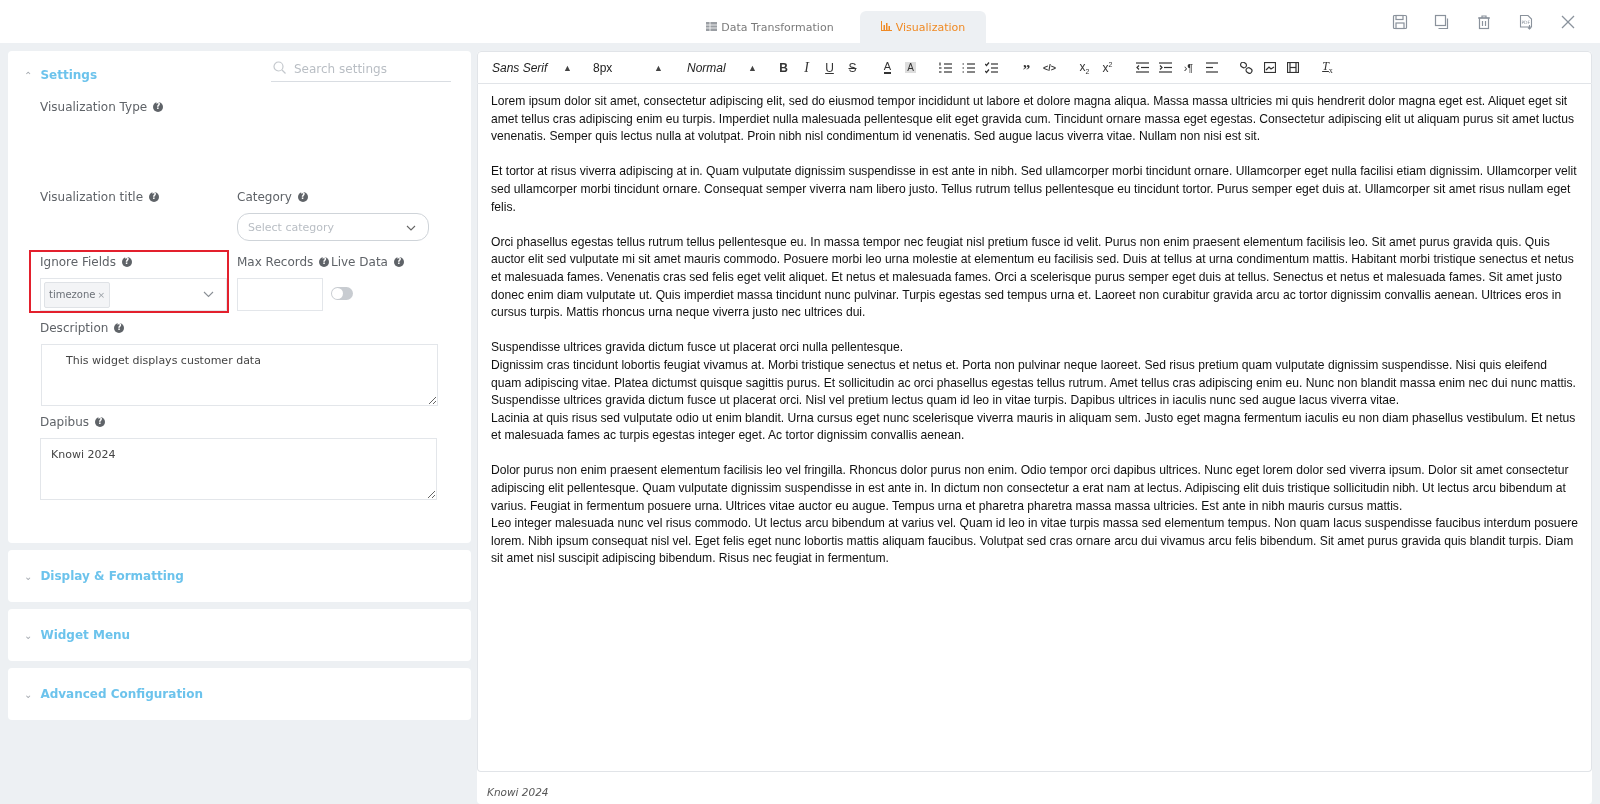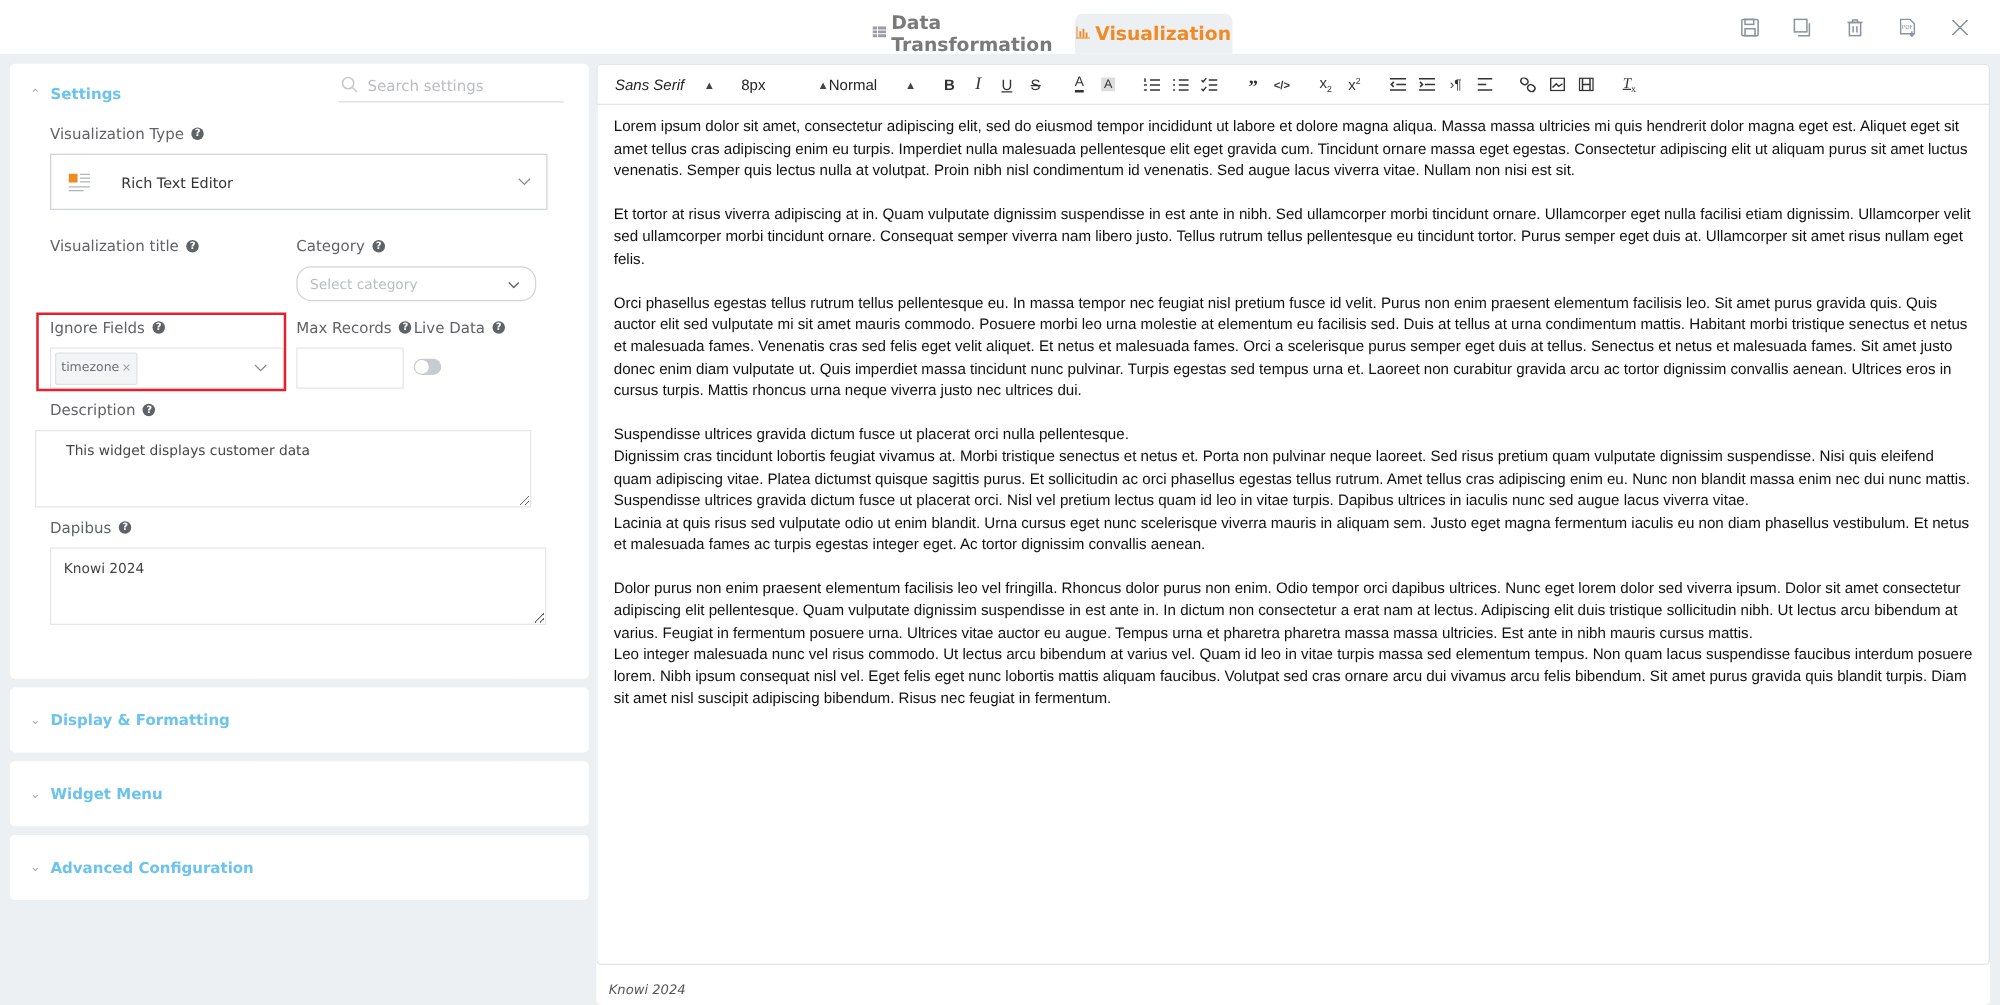--- a/index.html
+++ b/index.html
@@ -1,21 +1,21 @@
 <!DOCTYPE html>
 <html><head>
 <meta charset="utf-8">
 <style>
   * { box-sizing: border-box; margin: 0; padding: 0; }
   html, body { width: 1600px; height: 804px; overflow: hidden; }
   body { background: #edf0f3; font-family: "DejaVu Sans", sans-serif; color: #333; position: relative; }
 
   
   .topbar { position: absolute; left: 0; top: 0; width: 1600px; height: 43px; background: #ffffff; }
-  .tab { position: absolute; top: 11px; height: 32px; display: flex; align-items: center; justify-content: center; font-size: 15px; font-weight: bold; }
+  .tab { position: absolute; top: 11px; height: 32px; display: flex; align-items: center; justify-content: center; font-size: 11px; font-weight: normal; }
   .tab-data { left: 700px; width: 140px; color: #7a7a7a; }
   .tab-vis { left: 860px; width: 126px; background: #edf0f3; border-radius: 6px 6px 0 0; color: #f08a24; }
   .tab .ic { margin-right: 4px; font-size: 10px; }
   .top-actions { position: absolute; right: 22px; top: 12px; display: flex; gap: 22px; }
   .top-actions .act { width: 20px; height: 20px; display: flex; align-items: center; justify-content: center; color: #8a929c; cursor: pointer; }
 
   
   .left { position: absolute; left: 8px; top: 51px; width: 463px; }
   .card { background: #fff; border-radius: 4px; margin-bottom: 7px; position: relative; }
   .settings-card { height: 492px; }
@@ -136,36 +136,20 @@
             <line x1="9" y1="9" x2="12.5" y2="12.5"></line>
           </svg>
       </span>
       <input type="text" placeholder="Search settings" style="">
     </div>
 
     <div class="label" style="left:32px; top:49px;">
       <span>Visualization Type</span>
       <span class="help">?</span>
     </div>
-    <div class="field vistype">
-      <span class="vicon">
-        <span class="sq"></span>
-        <span class="ln" style="left:9px; top:1px; width:8px;"></span>
-        <span class="ln" style="left:9px; top:4px; width:8px;"></span>
-        <span class="ln" style="left:9px; top:7px; width:8px;"></span>
-        <span class="ln" style="left:0; top:11px; width:17px;"></span>
-        <span class="ln" style="left:0; top:14px; width:12px;"></span>
-      </span>
-      <span style="font-size:11.5px; color:#333;">Rich Text Editor</span>
-      <span class="ddchev">
-        <svg width="11" height="7" viewBox="0 0 11 7" fill="none" stroke="#8a8f95" stroke-width="1.1">
-            <polyline points="1,1 5.5,5.5 10,1"></polyline>
-          </svg>
-      </span>
-    </div>
 
     <div class="label" style="left:32px; top:139px;">
       <span>Visualization title</span>
       <span class="help">?</span>
     </div>
 
     <div class="label" style="left:229px; top:139px;">
       <span>Category</span>
       <span class="help">?</span>
     </div>
@@ -208,21 +192,21 @@
       <span class="help">?</span>
     </div>
     <div class="toggle">
         <span class="knob"></span>
       </div>
 
     <div class="label" style="left:32px; top:270px;">
       <span>Description</span>
       <span class="help">?</span>
     </div>
-    <textarea class="ta" style="left: 20px; top: 293px; width: 397px; height: 62px; padding-left: 24px;">This widget displays customer data</textarea>
+    <textarea class="ta" style="left: 33px; top: 293px; width: 397px; height: 62px; padding-left: 24px;">This widget displays customer data</textarea>
 
     <div class="label" style="left:32px; top:364px;">
       <span>Dapibus</span>
       <span class="help">?</span>
     </div>
     <textarea class="ta" style="left: 32px; top: 387px; width: 397px; height: 62px;">Knowi 2024</textarea>
   </div>
 
   <div class="card collapsed-card">
     <div class="sec-head" style="top:19px;">
@@ -247,21 +231,21 @@
 <div class="editor">
   <div class="toolbar">
     <div class="picker" style="margin-left:14px; width:80px;font-style:italic;">
       <span>Sans Serif</span>
         <span class="arr">▲︎</span>
     </div>
     <div class="picker" style="margin-left:21px; width:70px;">
       <span>8px</span>
         <span class="arr">▲︎</span>
     </div>
-    <div class="picker" style="width:70px;">
+    <div class="picker" style="margin-left:24px; width:70px;font-style:italic;">
       <span>Normal</span>
         <span class="arr">▲︎</span>
     </div>
     <div style="width:15px;"></div>
     <div class="tb-btn">
         <span style="font-weight:bold;">B</span>
       </div>
     <div class="tb-btn">
         <span style="font-style:italic; font-family:'Liberation Serif',serif; font-size:14px;">I</span>
       </div>

